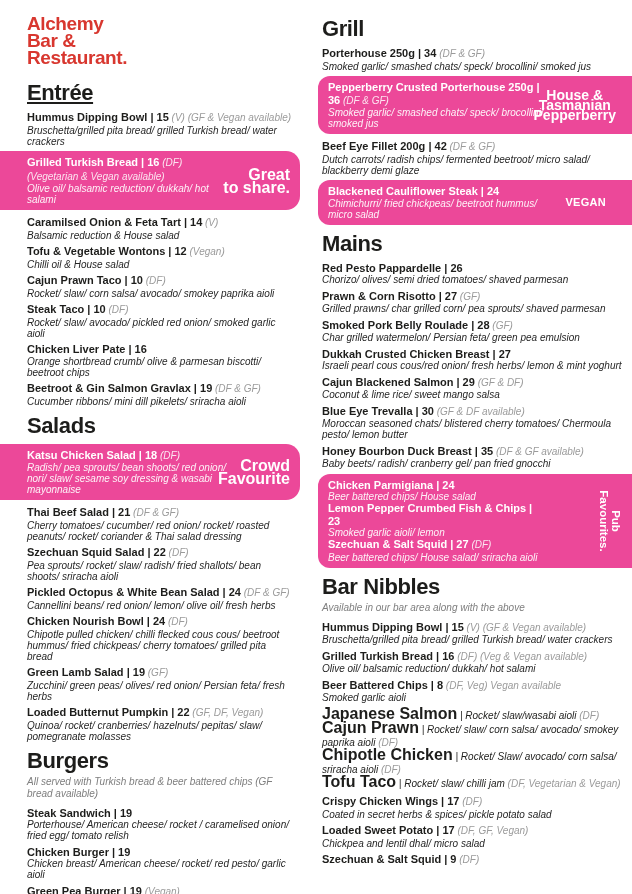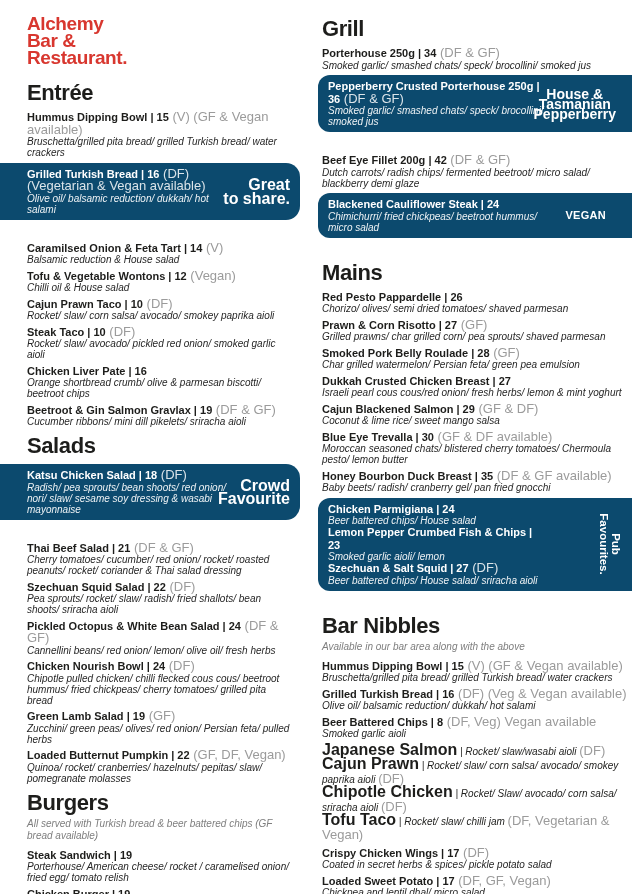--- a/index.html
+++ b/index.html
@@ -7,37 +7,37 @@
         font-family:"Liberation Sans",sans-serif;color:#1d1d1b;margin:0 auto;}
   .col{position:absolute;top:0;}
   .col-left{left:0;width:300px;}
   .col-right{left:318px;width:314px;}
 
   .logo{margin:15px 0 0 27px;color:#d8372f;font-weight:800;font-size:19px;line-height:17px;letter-spacing:-0.4px;}
 
   .menu-section{display:block;}
   .section-title{font-size:22px;font-weight:800;line-height:26px;letter-spacing:-0.4px;margin:6px 8px 5px 27px;}
   .col-right .section-title{margin-left:4px;}
-  .col-left .menu-section:first-child .section-title{margin-top:14px;}
+  .col-left .menu-section:first-child .section-title{margin-top:14px;text-decoration:underline;}
   .col-right .menu-section:first-child .section-title{margin-top:16px;}
   .section-subtitle{font-size:10px;font-style:italic;color:#7e7e7e;margin:-3px 8px 7px 27px;line-height:12px;}
   .col-right .section-subtitle{margin-left:4px;font-style:italic;}
 
   .item{margin:0 8px 4.5px 27px;}
   .col-right .item{margin:0 4px 4.5px 4px;}
   .item-line{font-size:11px;font-weight:700;line-height:12.5px;}
   .item-name{font-weight:700;}
-  .item-tags{font-size:13px;font-weight:400;color:#9b9b9b;letter-spacing:0;}
+  .item-tags{font-size:10px;font-weight:400;font-style:italic;color:#9b9b9b;letter-spacing:0;}
   .item-desc{font-size:10px;font-style:italic;line-height:11px;color:#262626;}
 
   .subline{font-size:10px;line-height:12.5px;}
   .sub-name{font-weight:700;font-size:16px;font-style:normal;}
   .sub-desc{font-style:italic;}
 
-  .hl-box{position:relative;background:#0c4a6e;color:#fff;margin:2px 0 22px 0;}
+  .hl-box{position:relative;background:#ec4899;color:#fff;margin:2px 0 6px 0;}
   .col-left .hl-box{border-radius:0 14px 14px 0;padding:5px 10px 5px 27px;}
   .col-right .hl-box{border-radius:12px 0 0 12px;padding:5px 8px 5px 10px;}
   .hl-box .item{margin:0;padding-right:58px;}
   .col-right .hl-box .item{padding-right:78px;}
   .hl-box .item-desc{color:rgba(255,255,255,0.93);}
   .hl-box .item-tags{color:rgba(255,255,255,0.85);}
   .hl-badge{position:absolute;right:10px;top:50%;transform:translateY(-50%);
             font-weight:800;font-size:16px;line-height:13.5px;text-align:right;white-space:nowrap;}
   .col-right .hl-badge{right:16px;font-size:14px;line-height:10px;text-align:center;}
   .col-right .hl-badge.big{font-size:11px;letter-spacing:0.3px;right:26px;}
@@ -124,21 +124,21 @@
           <div class="item">
             <div class="item-line"><span class="item-name">Pickled Octopus &amp; White Bean Salad | 24</span><span class="item-tags">&nbsp;(DF &amp; GF)</span></div>
             <div class="item-desc">Cannellini beans/ red onion/ lemon/ olive oil/ fresh herbs</div>
           </div>
           <div class="item">
             <div class="item-line"><span class="item-name">Chicken Nourish Bowl | 24</span><span class="item-tags">&nbsp;(DF)</span></div>
             <div class="item-desc">Chipotle pulled chicken/ chilli flecked cous cous/ beetroot hummus/ fried chickpeas/ cherry tomatoes/ grilled pita bread</div>
           </div>
           <div class="item">
             <div class="item-line"><span class="item-name">Green Lamb Salad | 19</span><span class="item-tags">&nbsp;(GF)</span></div>
-            <div class="item-desc">Zucchini/ green peas/ olives/ red onion/ Persian feta/ pulled herbs</div>
+            <div class="item-desc">Zucchini/ green peas/ olives/ red onion/ Persian feta/ fresh herbs</div>
           </div>
           <div class="item">
             <div class="item-line"><span class="item-name">Loaded Butternut Pumpkin | 22</span><span class="item-tags">&nbsp;(GF, DF, Vegan)</span></div>
             <div class="item-desc">Quinoa/ rocket/ cranberries/ hazelnuts/ pepitas/ slaw/ pomegranate molasses</div>
           </div>
         </section>
         <section class="menu-section">
           <h2 class="section-title">Burgers</h2>
           <div class="section-subtitle">All served with Turkish bread &amp; beer battered chips (GF bread available)</div>
           <div class="item">

